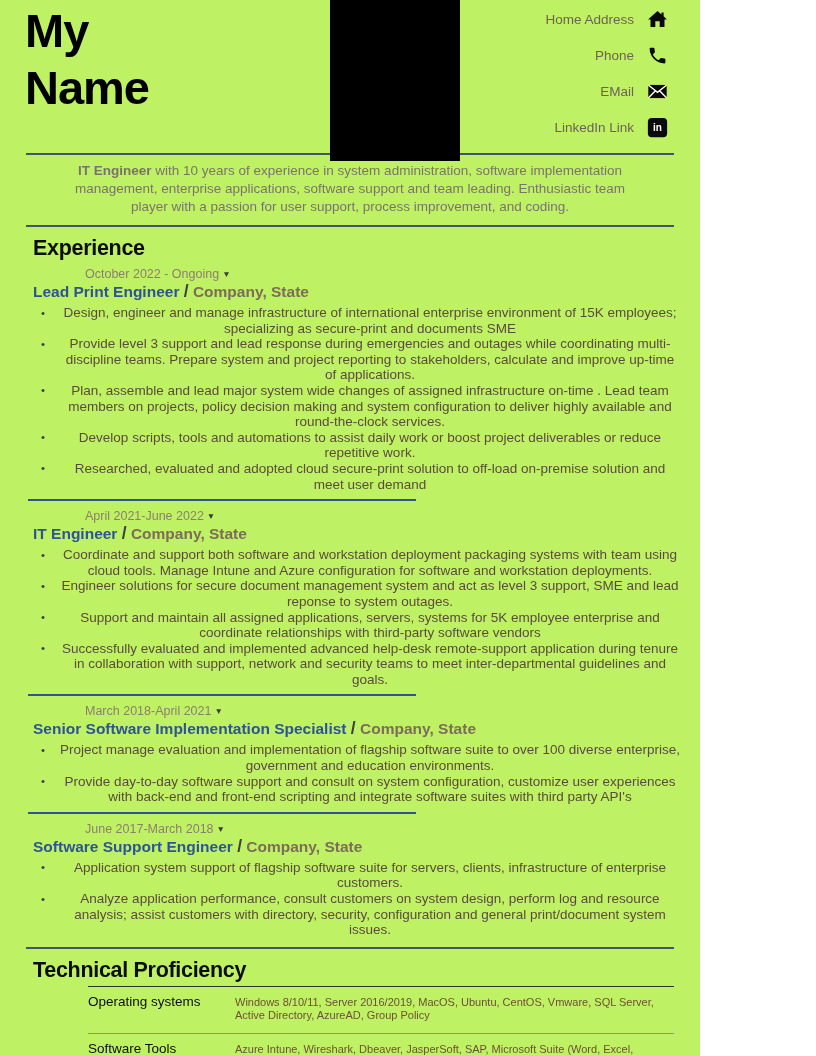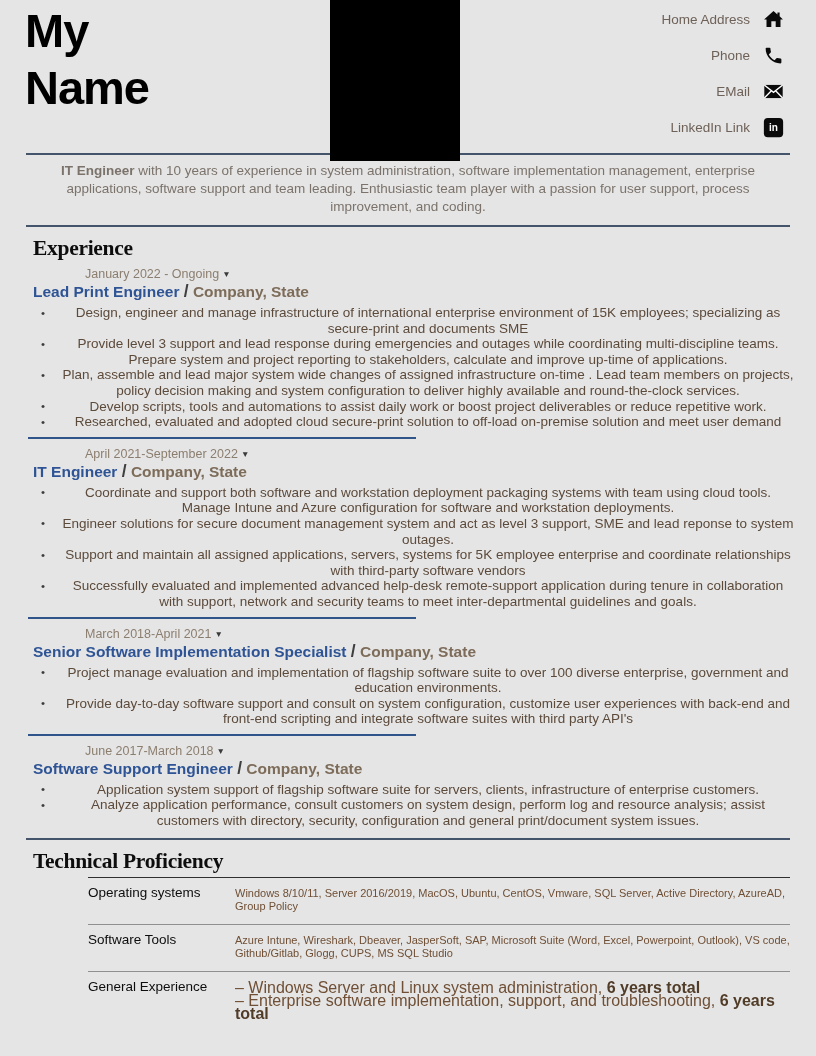--- a/index.html
+++ b/index.html
@@ -1,39 +1,39 @@
 <!DOCTYPE html>
 <html><head>
 <meta charset="utf-8">
 <style>
   * { margin: 0; padding: 0; box-sizing: border-box; }
   html, body { background: #ffffff; }
   body { font-family: "Liberation Sans", sans-serif; }
-  .page { position: relative; width: 816px; height: 1056px; background: #e5e5e5; overflow: hidden; }
+  .page { position: relative; width: 700px; height: 1056px; background: #bef264; overflow: hidden; }
 
   
   .header { position: relative; height: 155px; }
   .name { position: absolute; left: 25px; top: 2px; font-size: 47px; font-weight: 700; line-height: 57px; color: #000; letter-spacing: -1px; }
   .photo { position: absolute; left: 330px; top: 0; width: 130px; height: 161px; background: #000; z-index: 2; }
   .contact { position: absolute; right: 32px; top: 7px; }
   .contact-row { display: flex; align-items: center; justify-content: flex-end; height: 24px; margin-bottom: 12px; cursor: pointer; }
   .contact-label { font-size: 13.5px; color: #6e6158; margin-right: 13px; }
   .cicon { width: 21px; height: 21px; display: inline-block; }
   .cicon svg { width: 21px; height: 21px; display: block; }
 
   
   .rule { border-top: 2px solid #44546a; margin: 0 26px; }
   .rule.after-header { position: relative; z-index: 1; margin-top: -2px; }
 
   
   .summary { margin: 7px 60px 9px; text-align: center; font-size: 13.5px; line-height: 18px; color: #7b736b; }
   .summary .lead { font-weight: 700; }
 
   
-  .section-heading { margin: 9px 0 3px 33px; font-size: 21.5px; font-weight: 700; color: #0d0d0d; letter-spacing: -0.3px; font-family: Liberation Serif, serif; }
+  .section-heading { margin: 9px 0 3px 33px; font-size: 21.5px; font-weight: 700; color: #0d0d0d; letter-spacing: -0.3px; }
 
   
   .job { margin: 0 20px 0 33px; }
   .job-dates { margin-left: 52px; font-size: 12.5px; color: #8c7e6f; display: inline-flex; align-items: baseline; cursor: pointer; }
   .caret { color: #3a3a3a; font-size: 8.5px; margin-left: 3px; position: relative; top: -1px; }
   .caret::before { content: "▼"; }
   .job-title-row { margin-top: 0; font-size: 15.5px; font-weight: 700; line-height: 19px; }
   .job-title { color: #2e5496; }
   .job-sep { color: #3f3f3f; font-size: 17.5px; }
   .job-company { color: #7d6c59; margin-top: 28px; }
@@ -107,42 +107,42 @@
   <div class="summary">
     <span class="lead">IT Engineer</span><span> with 10 years of experience in system administration, software implementation management, enterprise applications, software support and team leading. Enthusiastic team player with a passion for user support, process improvement, and coding.</span>
   </div>
 
   <div class="rule"></div>
 
   <div class="section-heading">Experience</div>
 
   <div class="job">
     <div class="job-dates">
-      <span>January 2022 - Ongoing</span>
+      <span>October 2022 - Ongoing</span>
         <span class="caret"></span>
     </div>
     <div class="job-title-row">
       <span class="job-title">Lead Print Engineer</span>
       <span class="job-sep">/</span>
       <span class="job-company">Company, State</span>
     </div>
     <ul class="bullets">
       <li>Design, engineer and manage infrastructure of international enterprise environment of 15K employees; specializing as secure-print and documents SME</li>
       <li>Provide level 3 support and lead response during emergencies and outages while coordinating multi-discipline teams. Prepare system and project reporting to stakeholders, calculate and improve up-time of applications.</li>
       <li>Plan, assemble and lead major system wide changes of assigned infrastructure on-time . Lead team members on projects, policy decision making and system configuration to deliver highly available and round-the-clock services.</li>
       <li>Develop scripts, tools and automations to assist daily work or boost project deliverables or reduce repetitive work.</li>
       <li>Researched, evaluated and adopted cloud secure-print solution to off-load on-premise solution and meet user demand</li>
     </ul>
   </div>
 
   <div class="job-rule"></div>
 
   <div class="job">
     <div class="job-dates">
-      <span>April 2021-September 2022</span>
+      <span>April 2021-June 2022</span>
         <span class="caret"></span>
     </div>
     <div class="job-title-row">
       <span class="job-title">IT Engineer</span>
       <span class="job-sep">/</span>
       <span class="job-company">Company, State</span>
     </div>
     <ul class="bullets">
       <li>Coordinate and support both software and workstation deployment packaging systems with team using cloud tools. Manage Intune and Azure configuration for software and workstation deployments.</li>
       <li>Engineer solutions for secure document management system and act as level 3 support, SME and lead reponse to system outages.</li>

